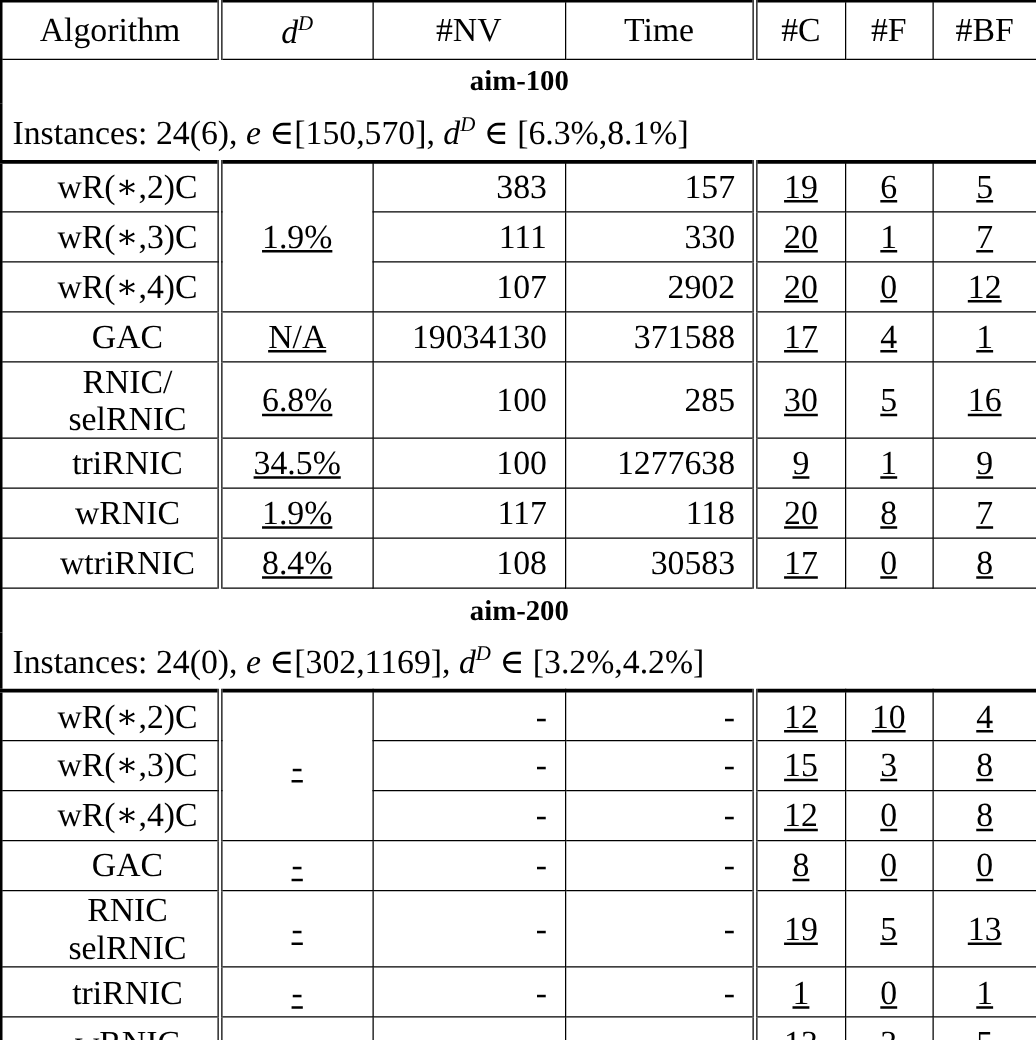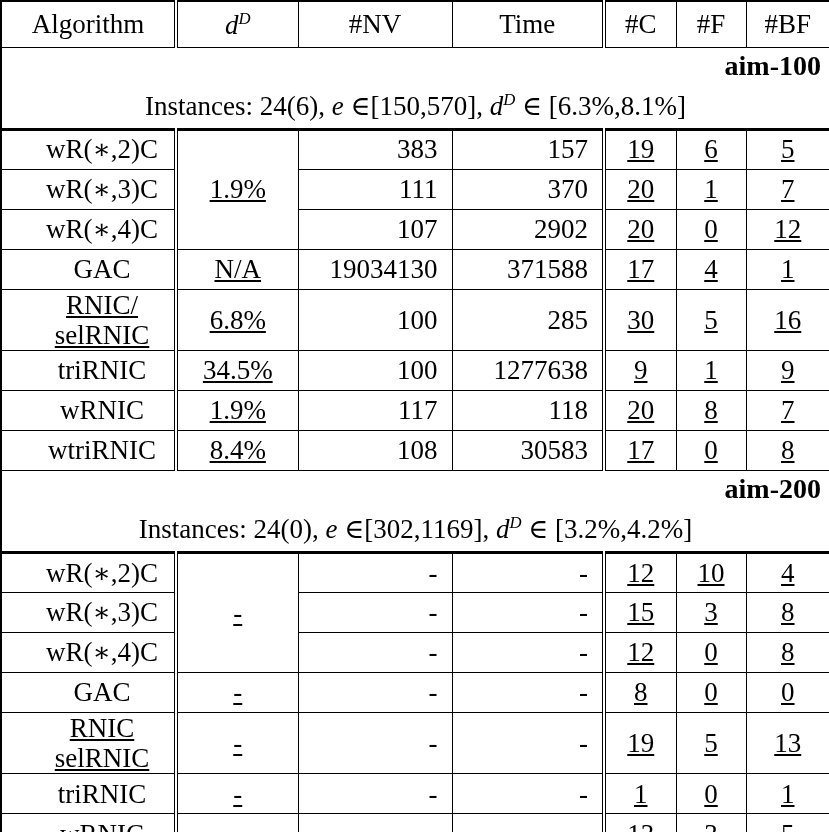--- a/index.html
+++ b/index.html
@@ -53,28 +53,28 @@
     font-weight: bold;
     text-align: center;
     height: 46px;
     font-size: 28px;
     border-bottom: 3px solid #000;
   }
   thead th.hdr-dd { font-weight: normal; }
 
   
   tr.section-title td {
-    text-align: right;
+    text-align: center;
     font-weight: bold;
-    font-size: 28px;
+    font-size: 23px;
     height: 36px;
     border-bottom: none;
   }
   tr.section-info td {
-    text-align: center;
+    text-align: left;
     font-size: 27px;
     height: 46px;
     border-top: none;
     border-bottom: 3px solid #000;
     margin-left: 28px;
   }
 
   
   tr.data td.alg {
     text-align: center;
@@ -90,21 +90,21 @@
     text-align: center;
     text-decoration: underline;
   }
   td.bold { font-weight: bold; }
 
   
   .alg-two {
     display: block;
     line-height: 1.12;
   }
-  .alg-two span { display: block; text-decoration: underline; }
+  .alg-two span { display: block; }
 
   .tall { height: 86px; }
 
   sup.dsup {
     font-size: 0.62em;
     vertical-align: super;
     font-style: italic;
   }
   i.mathvar { font-style: italic; }
 </style>
@@ -145,21 +145,21 @@
           <td class="ctr dbl-left" rowspan="3">1.9%</td>
           <td class="num">383</td>
           <td class="num">157</td>
           <td class="ctr dbl-left">19</td>
           <td class="ctr">6</td>
           <td class="ctr">5</td>
         </tr>
         <tr class="data">
           <td class="alg">wR(∗,3)C</td>
           <td class="num">111</td>
-          <td class="num">370</td>
+          <td class="num">330</td>
           <td class="ctr dbl-left">20</td>
           <td class="ctr">1</td>
           <td class="ctr">7</td>
         </tr>
         <tr class="data">
           <td class="alg">wR(∗,4)C</td>
           <td class="num">107</td>
           <td class="num">2902</td>
           <td class="ctr dbl-left">20</td>
           <td class="ctr">0</td>

